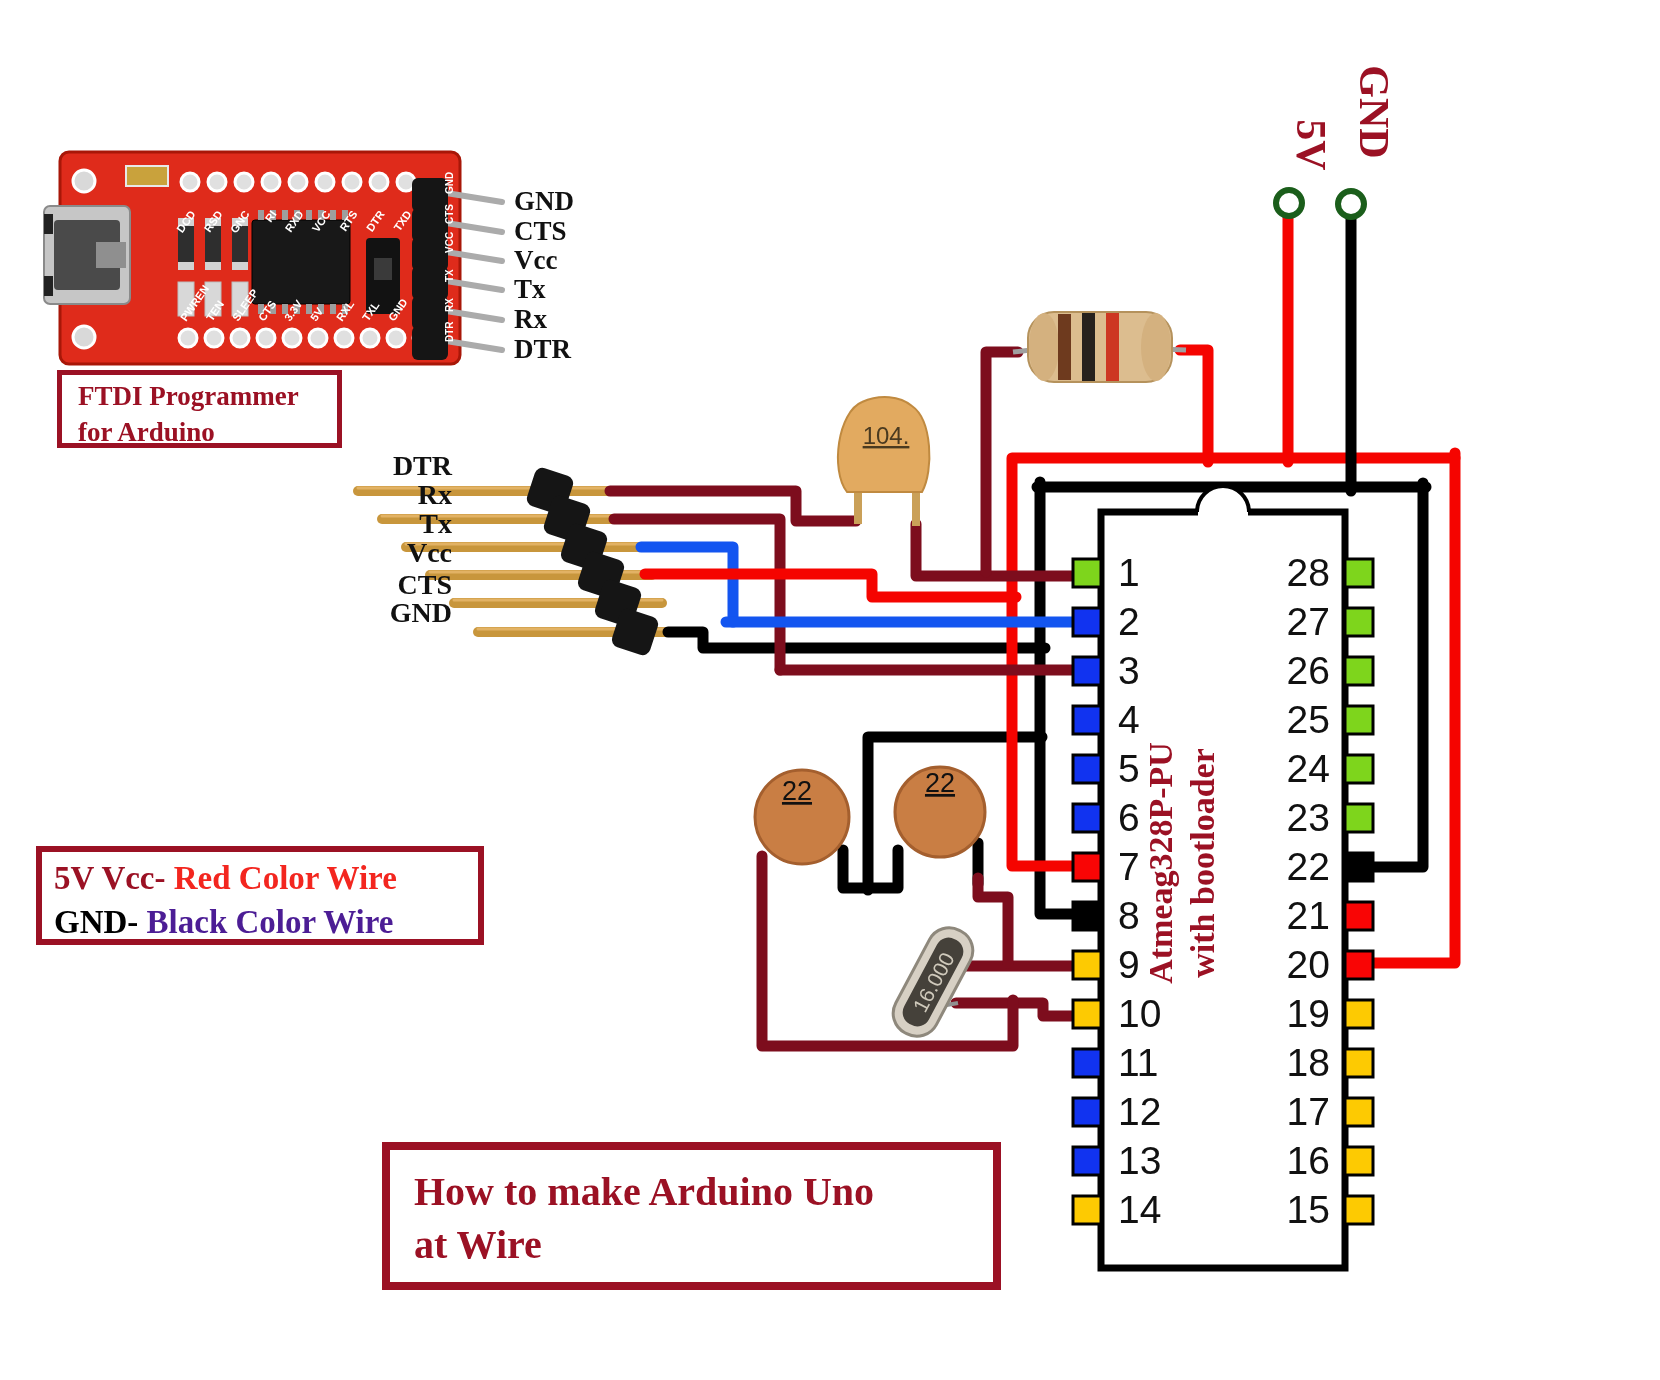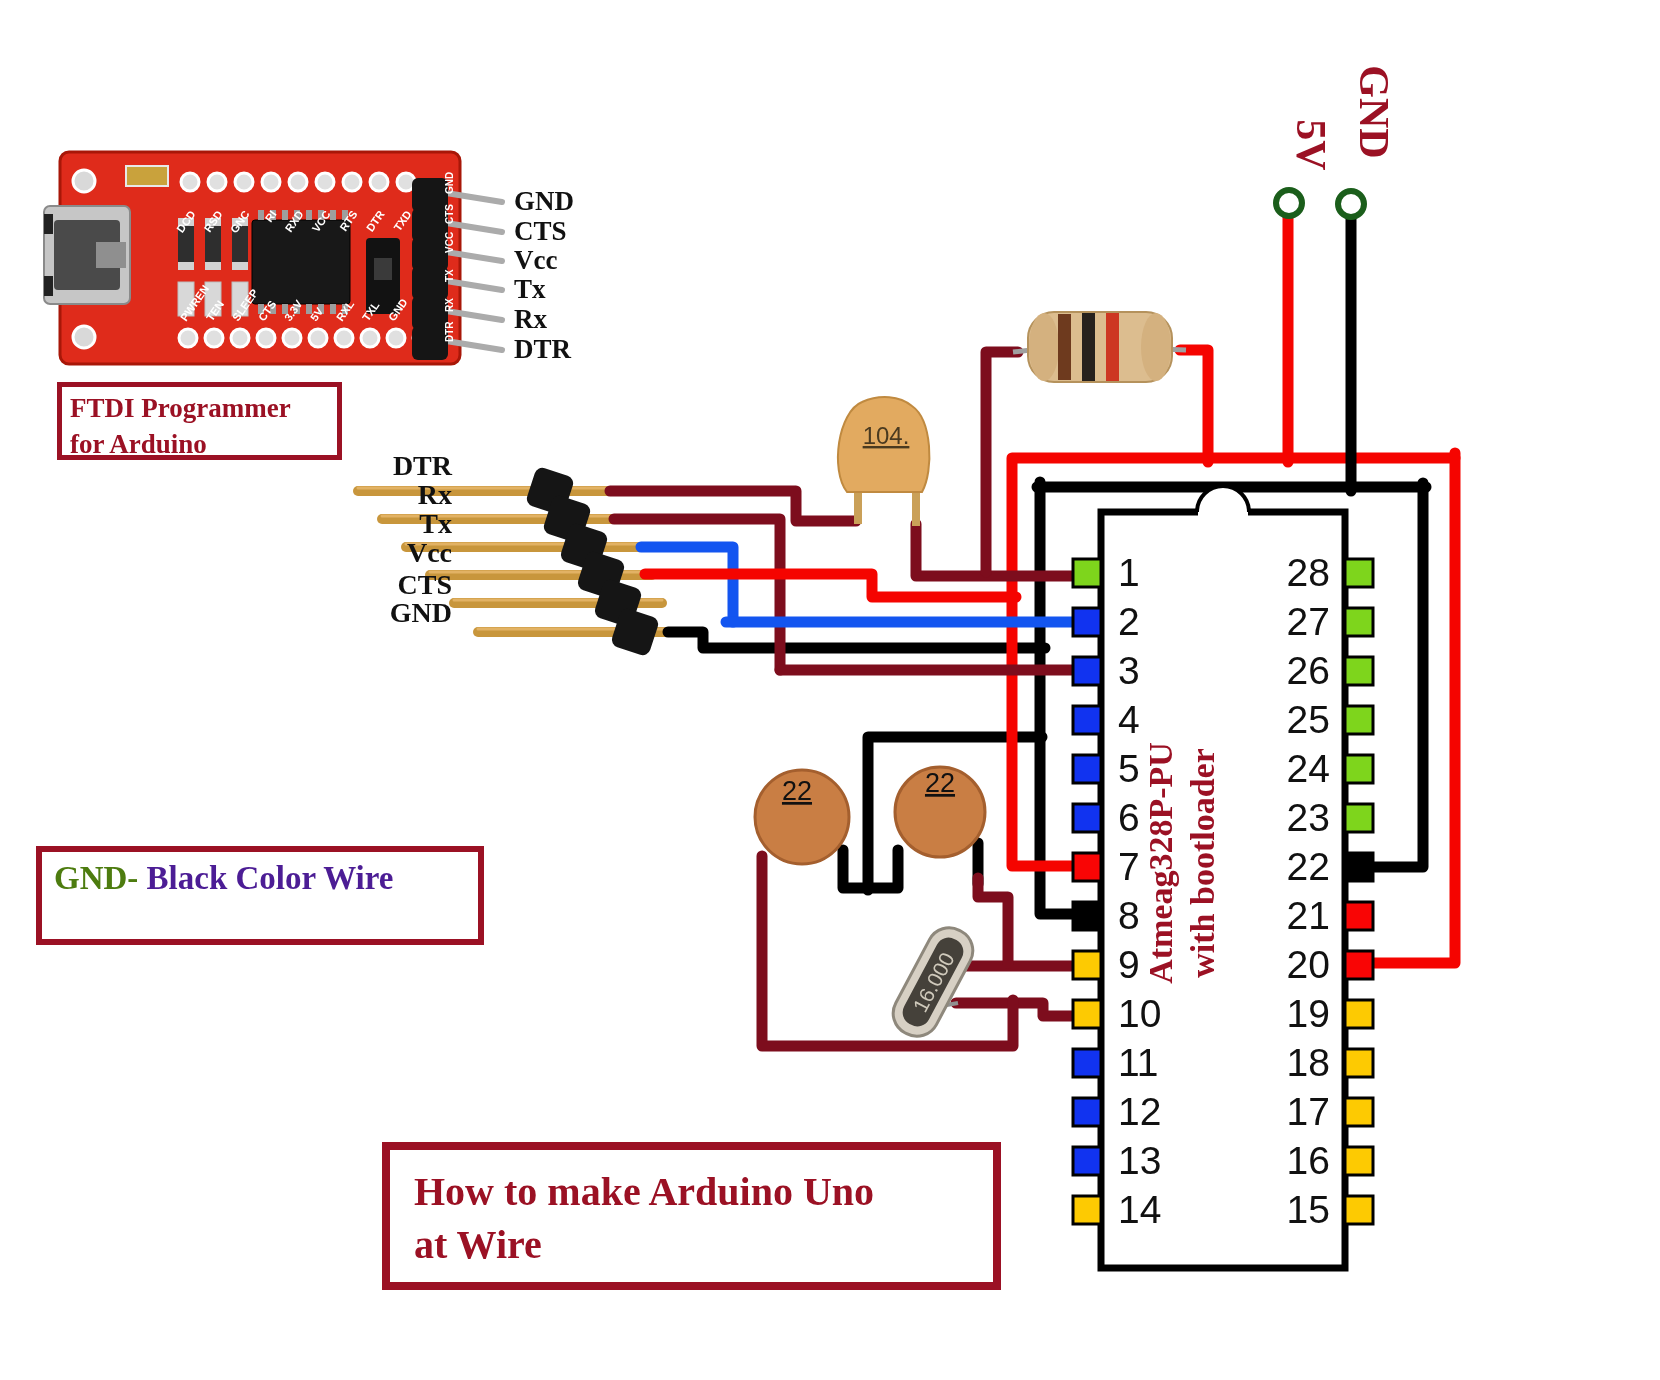--- a/index.html
+++ b/index.html
@@ -1,21 +1,21 @@
 <!DOCTYPE html>
 <html><head>
 <meta charset="utf-8">
 <style>
   html,body{margin:0;padding:0;background:#ffffff;}
   #stage{position:relative;width:1660px;height:1380px;background:#fff;overflow:hidden;
          font-family:"Liberation Serif","DejaVu Serif",serif;}
   #diagram-svg{position:absolute;left:0;top:0;}
   .cap-box{position:absolute;border-style:solid;background:#fff;box-sizing:border-box;}
   .cap-line{white-space:nowrap;font-weight:bold;}
-  #ftdi-caption{left:57px;top:382px;width:285px;height:78px;border-width:5px;padding:4px 8px;
+  #ftdi-caption{left:57px;top:370px;width:285px;height:78px;border-width:5px;padding:4px 16px;
                 font-size:27px;line-height:1.33;}
   #legend-box{left:36px;top:846px;width:448px;height:99px;border-width:6px;padding:5px 12px;
               font-size:33px;line-height:1.32;}
   #title-box{left:382px;top:1142px;width:619px;height:148px;border-width:8px;padding:16px 12px 0 24px;
              font-size:40px;line-height:1.32;}
 </style>
 </head>
 <body>
 
 <div id="stage">
@@ -273,20 +273,21 @@
         <text x="514" y="358" text-anchor="start" font-family="&quot;Liberation Serif&quot;,&quot;DejaVu Serif&quot;,serif" font-size="27px" font-weight="bold" fill="#111">DTR</text>
       </g>
   </svg>
 
   <div id="ftdi-caption" class="cap-box" style="border-color: rgb(155, 17, 36); color: rgb(155, 17, 36);">
     <div class="cap-line">FTDI Programmer</div>
     <div class="cap-line">for Arduino</div>
   </div>
 
   <div id="legend-box" class="cap-box" style="border-color: rgb(155, 17, 36);">
-    <div class="cap-line"><span id="lg2a" style="color: #4d7c0f;">GND-</span><span id="lg2b" style="color: #4c1d95; margin-top: 24px;"> Black Color Wire</span></div>
+    <div class="cap-line"><span id="lg1a" style="color: rgb(155, 17, 36);">5V Vcc-</span><span id="lg1b" style="color: rgb(243, 38, 31);"> Red Color Wire</span></div>
+    <div class="cap-line"><span id="lg2a" style="color: #000000;">GND-</span><span id="lg2b" style="color: #4c1d95; margin-top: 24px;"> Black Color Wire</span></div>
   </div>
 
   <div id="title-box" class="cap-box" style="border-color: rgb(155, 17, 36); color: rgb(155, 17, 36);">
     <div class="cap-line">How to make Arduino Uno</div>
     <div class="cap-line">at Wire</div>
   </div>
 </div>
 
 </body></html>

